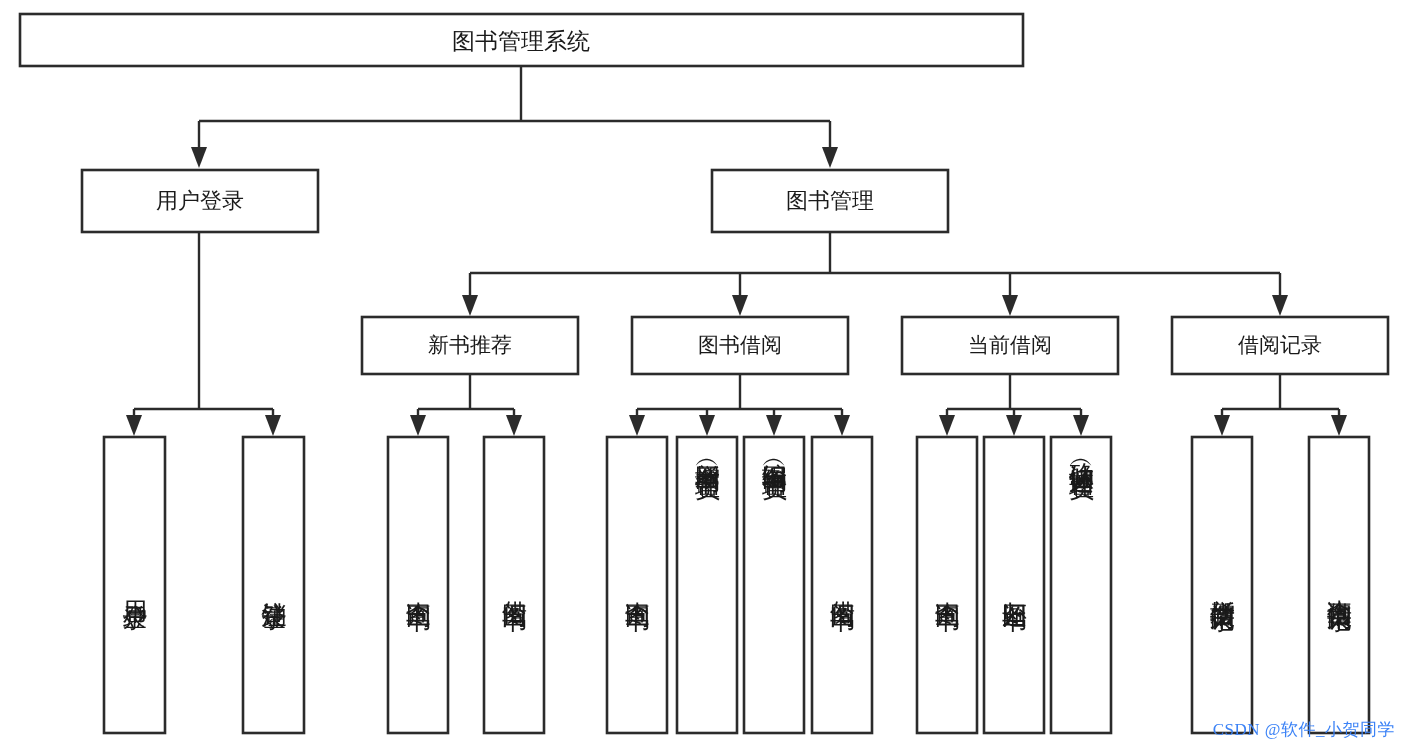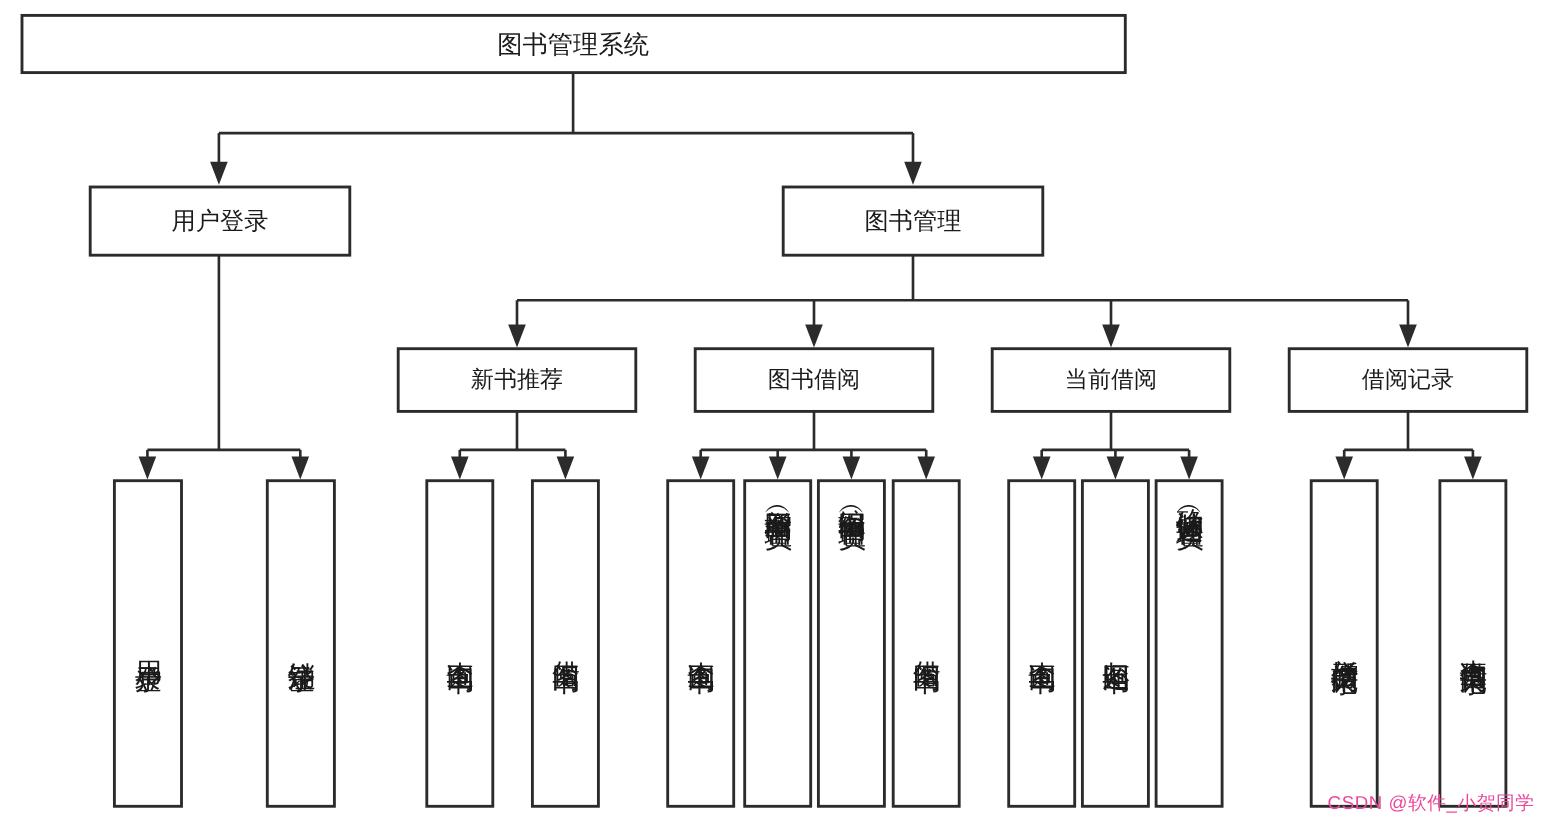--- a/index.html
+++ b/index.html
@@ -31,23 +31,23 @@
     font-size:25px;
     line-height:1.12;
     letter-spacing:2px;
     color:#1a1a1a;
     white-space:nowrap;
     text-align:center;
   }
   .watermark{
     position:absolute;
     right:10px;bottom:6px;
-    font-family:Liberation Sans, sans-serif;
+    font-family:Liberation Serif, serif;
     font-size:17px;
-    color:#ec4899;
+    color:#3b82f6;
     white-space:nowrap;
     letter-spacing:0.5px;
     text-align:right;
   }
 </style>
 </head>
 <body>
 
 <div id="diagram-root">
 

